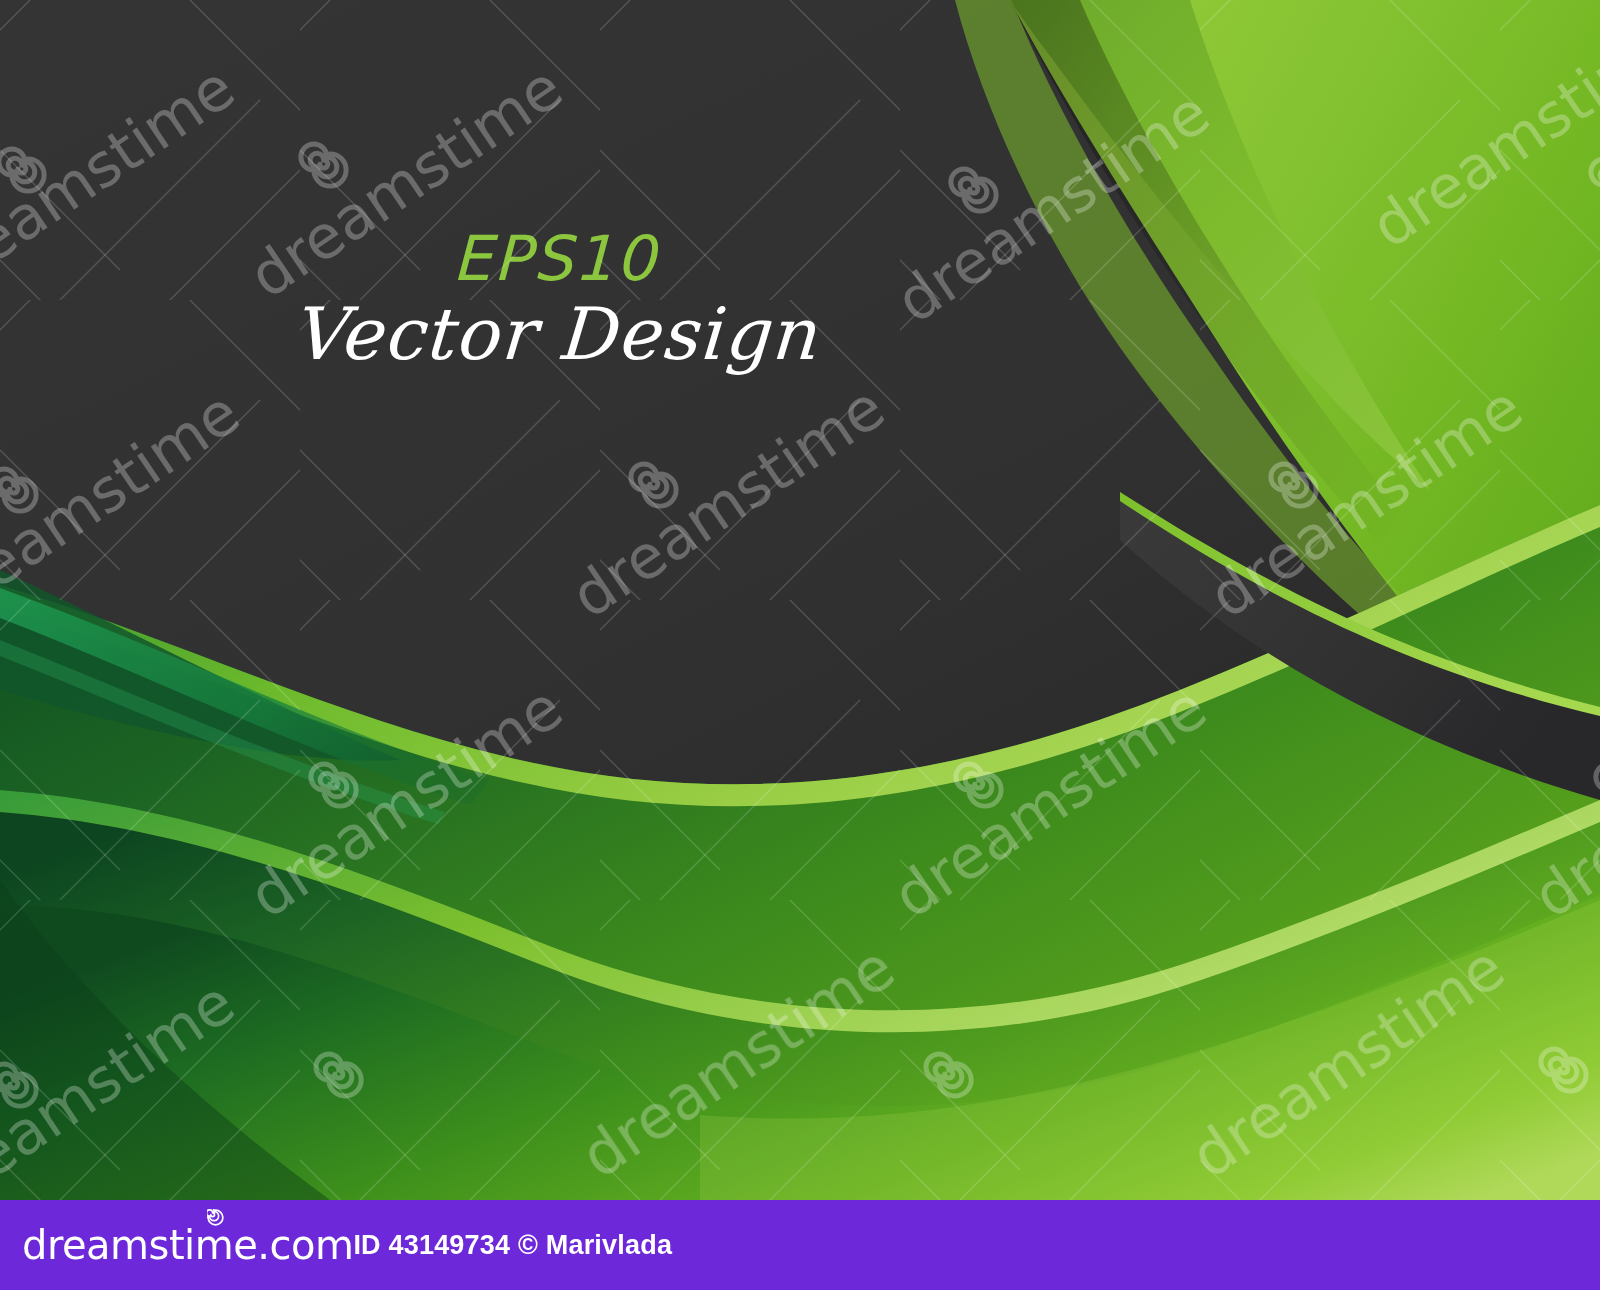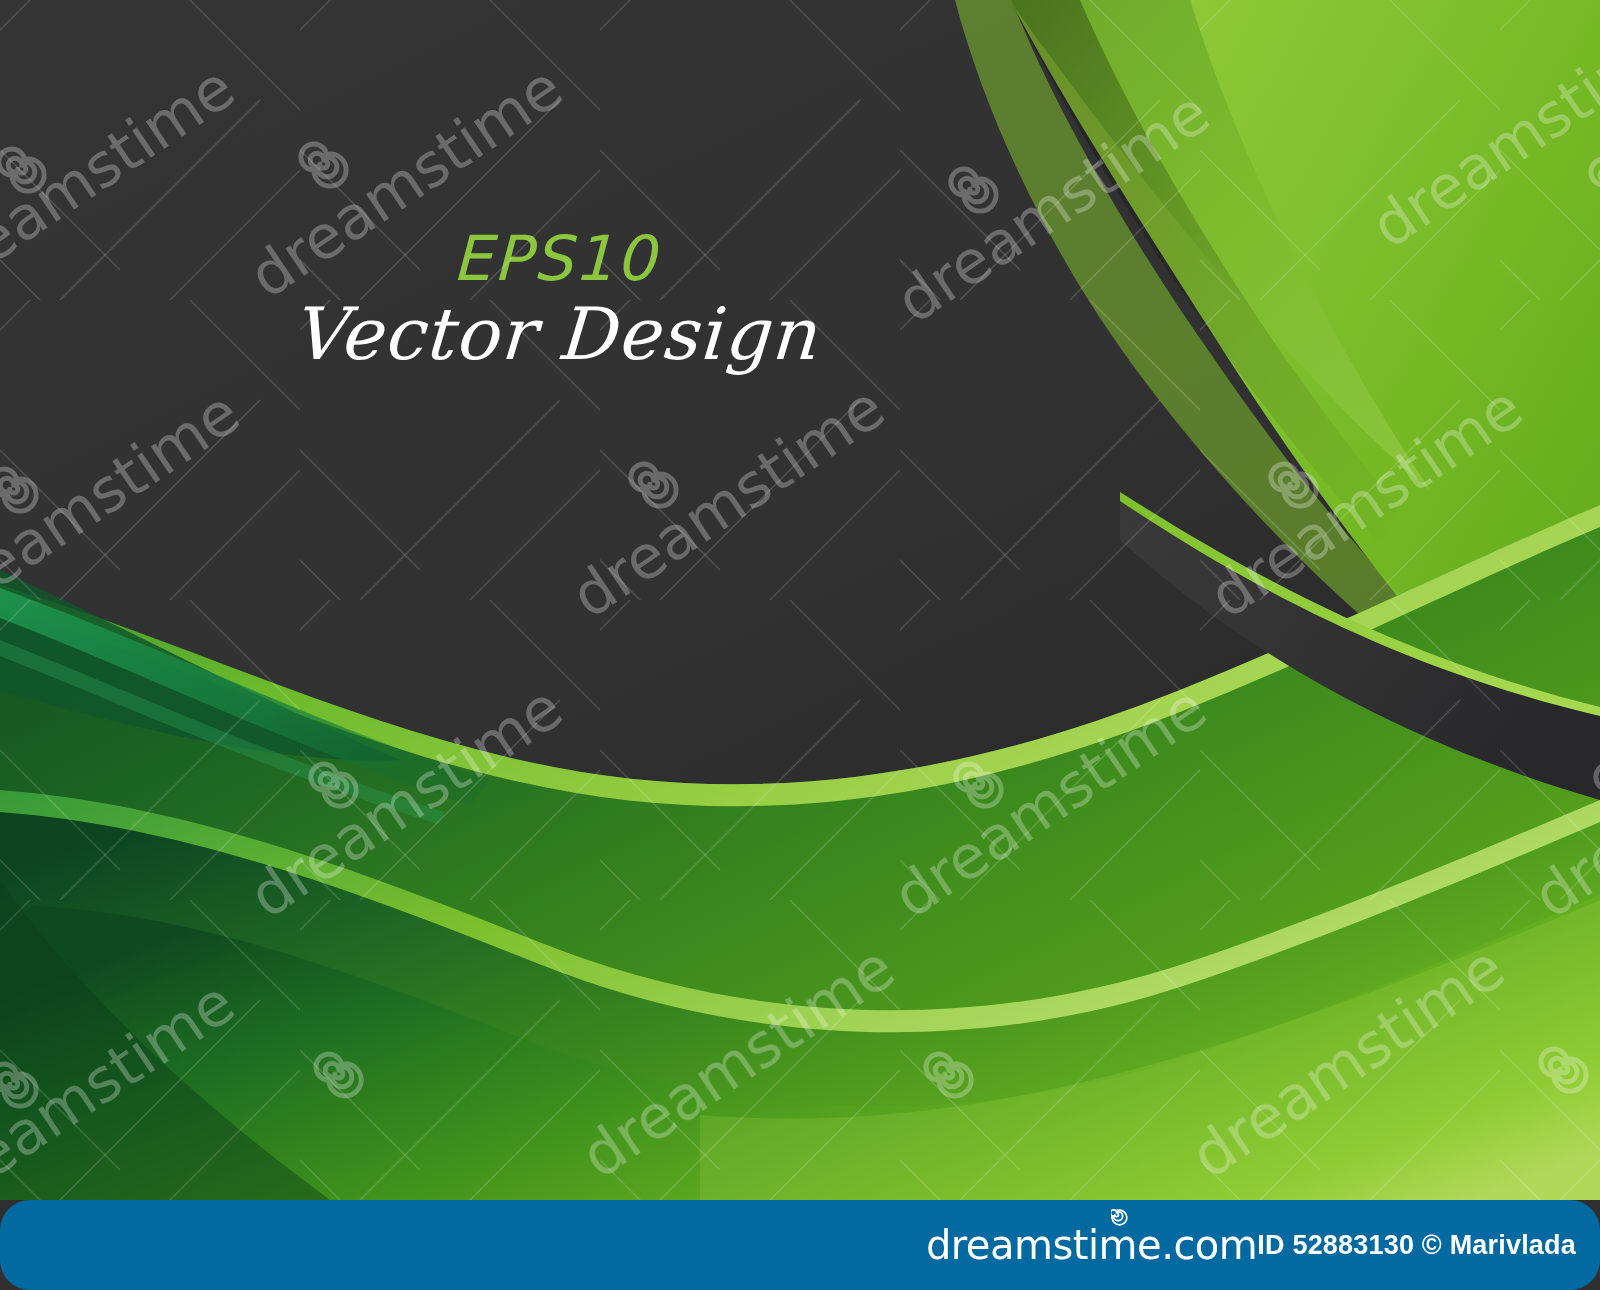--- a/index.html
+++ b/index.html
@@ -87,27 +87,26 @@
     display: block;
   }
 
   
   #footer {
     position: absolute;
     left: 0;
     top: 1200px;
     width: 1600px;
     height: 90px;
-    background: #0369a1;
+    background: #6d28d9;
     display: flex;
     align-items: center;
-    justify-content: flex-end;
+    justify-content: flex-start;
     box-sizing: border-box;
     padding: 0 24px 0 22px;
-    border-radius: 30px;
   }
   #footer-logo {
     display: flex;
     align-items: baseline;
     position: relative;
   }
   #footer-logo-text {
     font-family: "DejaVu Sans", sans-serif;
     font-size: 40px;
     font-weight: 400;
@@ -478,16 +477,16 @@
       <svg id="footer-logo-spiral" viewBox="0 0 60 60">
         <path d="M 30,4
                  a 26,26 0 1,1 -26,26
                  a 21,21 0 1,1 21,-21
                  a 16,16 0 1,1 -16,16
                  a 11,11 0 1,1 11,-11
                  a 6.5,6.5 0 1,1 -6.5,6.5" fill="none" stroke="#ffffff" stroke-width="6" stroke-linecap="round"></path>
       </svg>
     </div>
 
-    <div id="footer-credit">ID 52883130 © Marivlada</div>
+    <div id="footer-credit">ID 43149734 © Marivlada</div>
   </div>
 
 </div>
 
 </body></html>

